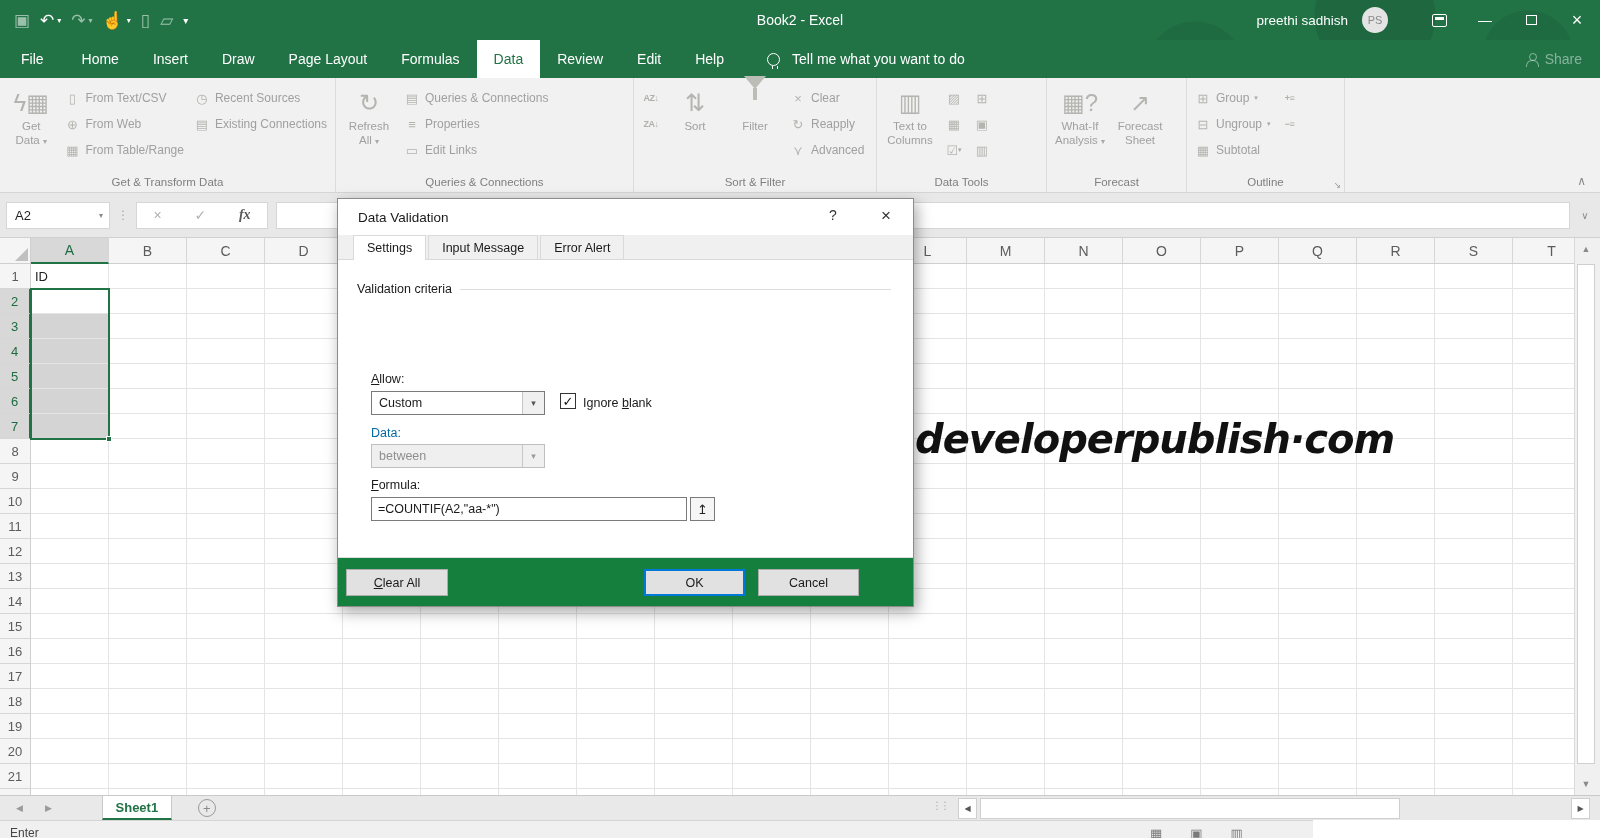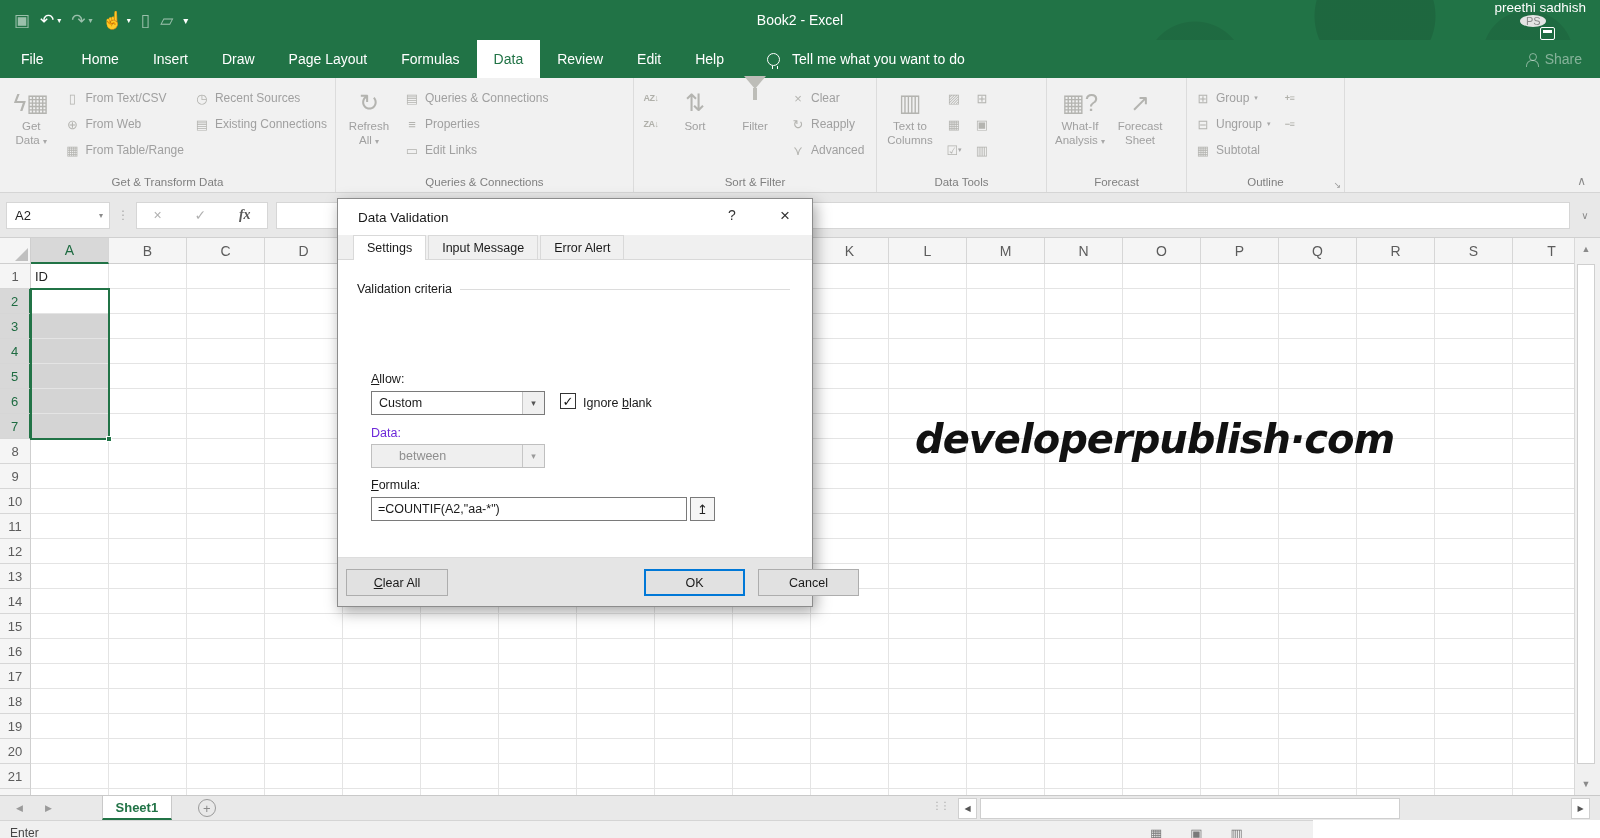--- a/index.html
+++ b/index.html
@@ -9,21 +9,21 @@
   .titlebar { position:absolute; left:0; top:0; width:1600px; height:40px; background:#217346; color:#fff; overflow:hidden; }
   .titlebar .deco { position:absolute; right:0; top:0; width:900px; height:80px;
     background: radial-gradient(circle at 75% 20%, rgba(0,0,0,.10) 0 60px, transparent 61px),
                 radial-gradient(circle at 55% 90%, rgba(0,0,0,.08) 0 50px, transparent 51px),
                 radial-gradient(circle at 92% 70%, rgba(0,0,0,.08) 0 45px, transparent 46px); }
   .qat { position:absolute; left:14px; top:0; height:40px; display:flex; align-items:center; gap:10px; }
   .qat .qbtn { display:flex; align-items:center; gap:2px; color:rgba(255,255,255,.55); font-size:17px; }
   .qat .qbtn.on { color:#fff; }
   .qat .qcaret { font-size:8px; margin-left:1px; }
   .win-title { position:absolute; left:0; right:0; top:0; height:40px; display:flex; align-items:center; justify-content:center; font-size:14px; pointer-events:none; }
-  .tb-right { position:absolute; right:0; top:0; height:40px; display:flex; align-items:center;flex-direction:column; }
+  .tb-right { position:absolute; right:0; top:0; height:40px; display:flex; align-items:center; }
   .user-name { font-size:13.5px; margin-right:14px; }
   .avatar { width:26px; height:26px; border-radius:50%; background:#e4e4e4; color:#8a8a8a; font-size:11px; display:flex; align-items:center; justify-content:center; margin-right:28px; }
   .winbtn { width:46px; height:40px; display:flex; align-items:center; justify-content:center; color:#fff; font-size:14px; }
   .rdo-box { width:15px; height:13px; border:1.4px solid #fff; border-radius:2px; position:relative; }
   .rdo-box:before { content:""; position:absolute; left:2px; right:2px; top:2px; height:3px; background:#fff; }
   .restore-box { width:11px; height:10px; border:1.3px solid #fff; position:relative; background:#217346; }
   .restore-box:before { content:""; position:absolute; left:2px; top:-4px; width:11px; height:10px; border:1.3px solid #fff; z-index:-1; }
 
   
   .tabrow { position:absolute; left:0; top:40px; width:1600px; height:38px; background:#217346; display:flex; align-items:stretch; }
@@ -105,21 +105,21 @@
   
   .statusbar { position:absolute; left:0; top:820px; width:1313px; height:18px; background:#f0f0f0; border-top:1px solid #d5d5d5; font-size:12px; color:#444; overflow:hidden; }
   .sb-mode { position:absolute; left:10px; top:5px; }
   .sb-views { position:absolute; left:1150px; top:5px; display:flex; gap:28px; color:#7a7a7a; font-size:13px; }
   .sb-zoom { position:absolute; left:1385px; top:5px; display:flex; align-items:center; gap:10px; color:#7a7a7a; }
   .sb-track { width:104px; height:2px; background:#b9b9b9; position:relative; }
   .sb-knob { position:absolute; left:58px; top:-4px; width:2px; height:10px; background:#7a7a7a; }
   .sb-pct { color:#585858; font-size:12px; }
 
   
-  .dialog { position:absolute; left:337px; top:198px; width:476px; height:409px; background:#fff; border:1px solid #8c8c8c; box-shadow:3px 5px 14px rgba(0,0,0,.35); font-size:12.5px; color:#1a1a1a; z-index:50; }
+  .dialog { position:absolute; left:337px; top:198px; width:577px; height:409px; background:#fff; border:1px solid #8c8c8c; box-shadow:3px 5px 14px rgba(0,0,0,.35); font-size:12.5px; color:#1a1a1a; z-index:50; }
   .dlg-title { position:absolute; left:0; top:0; right:0; height:36px; background:#fff; display:flex; align-items:center; }
   .dlg-title .t { margin-left:20px; font-size:13.5px; }
   .dlg-help { position:absolute; right:70px; top:8px; width:20px; text-align:center; color:#333; font-size:14px; }
   .dlg-close { position:absolute; right:12px; top:4px; width:30px; height:26px; text-align:center; color:#333; font-size:17px; line-height:26px; }
   .dlg-tabstrip { position:absolute; left:0; top:36px; right:0; height:25px; background:#f0f0f0; border-bottom:1px solid #d9d9d9; display:flex; align-items:stretch; padding-left:15px; }
   .dlg-tab { padding:11px 13px; display:flex; align-items:center; border:1px solid #d9d9d9; border-bottom:none; background:#f0f0f0; margin-right:2px; font-size:12.5px; }
   .dlg-tab.active { background:#fff; position:relative; z-index:2; margin-bottom:-1px; }
   .dlg-body { position:absolute; left:0; top:61px; right:0; height:299px; background:#fff; }
   .vc-row { position:absolute; left:19px; top:22px; right:22px; display:flex; align-items:center; gap:8px; color:#1a1a1a; }
   .vc-row .line { flex:1; height:1px; background:#dcdcdc; }
@@ -129,21 +129,21 @@
   .combo .cval { flex:1; padding-left:7px; font-size:12.5px; }
   .combo .cbtn { width:22px; height:22px; background:#f0f0f0; border-left:1px solid #c6c6c6; display:flex; align-items:center; justify-content:center; color:#555; font-size:9px; }
   .combo.disabled { background:#efefef; border-color:#bfbfbf; }
   .combo.disabled .cval { color:#8f8f8f; }
   .combo.disabled .cbtn { color:#9a9a9a; }
   .chk { position:absolute; width:16px; height:16px; background:#fff; border:1px solid #333; display:flex; align-items:center; justify-content:center; font-size:13px; color:#111; }
   .chk.disabled { border-color:#c4c4c4; }
   .f-input { position:absolute; left:33px; top:237px; width:316px; height:24px; background:#fff; border:1px solid #7a7a7a; display:flex; align-items:center; padding-left:6px; font-size:12.5px; }
   .f-collapse { position:absolute; left:352px; top:237px; width:25px; height:24px; background:#f5f5f5; border:1px solid #7a7a7a; display:flex; align-items:center; justify-content:center; font-size:13px; color:#222; }
   .apply-lbl { color:#9f9f9f; }
-  .dlg-footer { position:absolute; left:0; right:0; bottom:0; height:49px; background:#e5e5e5; border-top:1px solid #ddd; }
+  .dlg-footer { position:absolute; left:0; right:0; bottom:0; height:49px; background:#15803d; border-top:1px solid #ddd; }
   .dbtn { position:absolute; top:11px; height:27px; background:#e1e1e1; border:1px solid #adadad; display:flex; align-items:center; justify-content:center; font-size:12.5px; color:#1a1a1a; }
   .dbtn.primary { border:2px solid #0078d7; }
 </style>
 </head>
 <body>
 
 <div class="titlebar">
   <div class="deco"></div>
   <div class="qat">
     <span class="qbtn">
@@ -998,22 +998,22 @@
     </div>
 
     <div class="lbl" style="left:33px; top:112px;"><span class="u">A</span><span>llow:</span></div>
     <div class="combo" style="left:33px; top:131px;">
       <span class="cval">Custom</span>
       <span class="cbtn">▾</span>
     </div>
     <div class="chk" style="left:222px; top:133px;">✓</div>
     <div class="lbl" style="left:245px; top:136px;"><span>Ignore </span><span class="u">b</span><span>lank</span></div>
 
-    <div class="lbl" style="left:33px; top:166px; color:#6d28d9;">Data:</div>
-    <div class="combo disabled" style="left:33px; top:184px;padding-left:20px;">
+    <div class="lbl" style="left:33px; top:166px; color:#0369a1;">Data:</div>
+    <div class="combo disabled" style="left:33px; top:184px;">
       <span class="cval">between</span>
       <span class="cbtn">▾</span>
     </div>
 
     <div class="lbl" style="left:33px; top:218px;"><span class="u">F</span><span>ormula:</span></div>
     <div class="f-input">
         <span>=COUNTIF(A2,"aa-*")</span>
       </div>
     <div class="f-collapse">↥</div>
 

